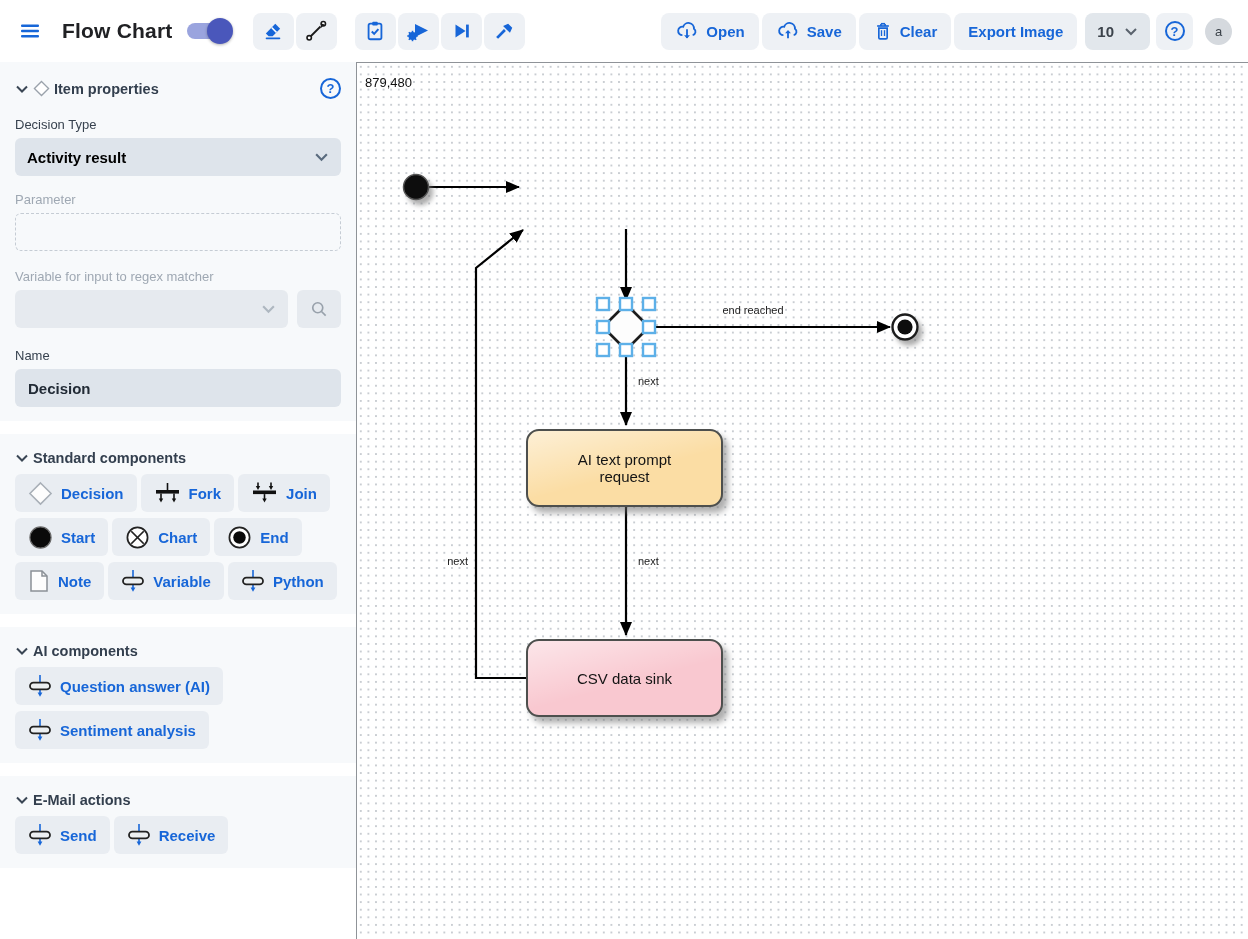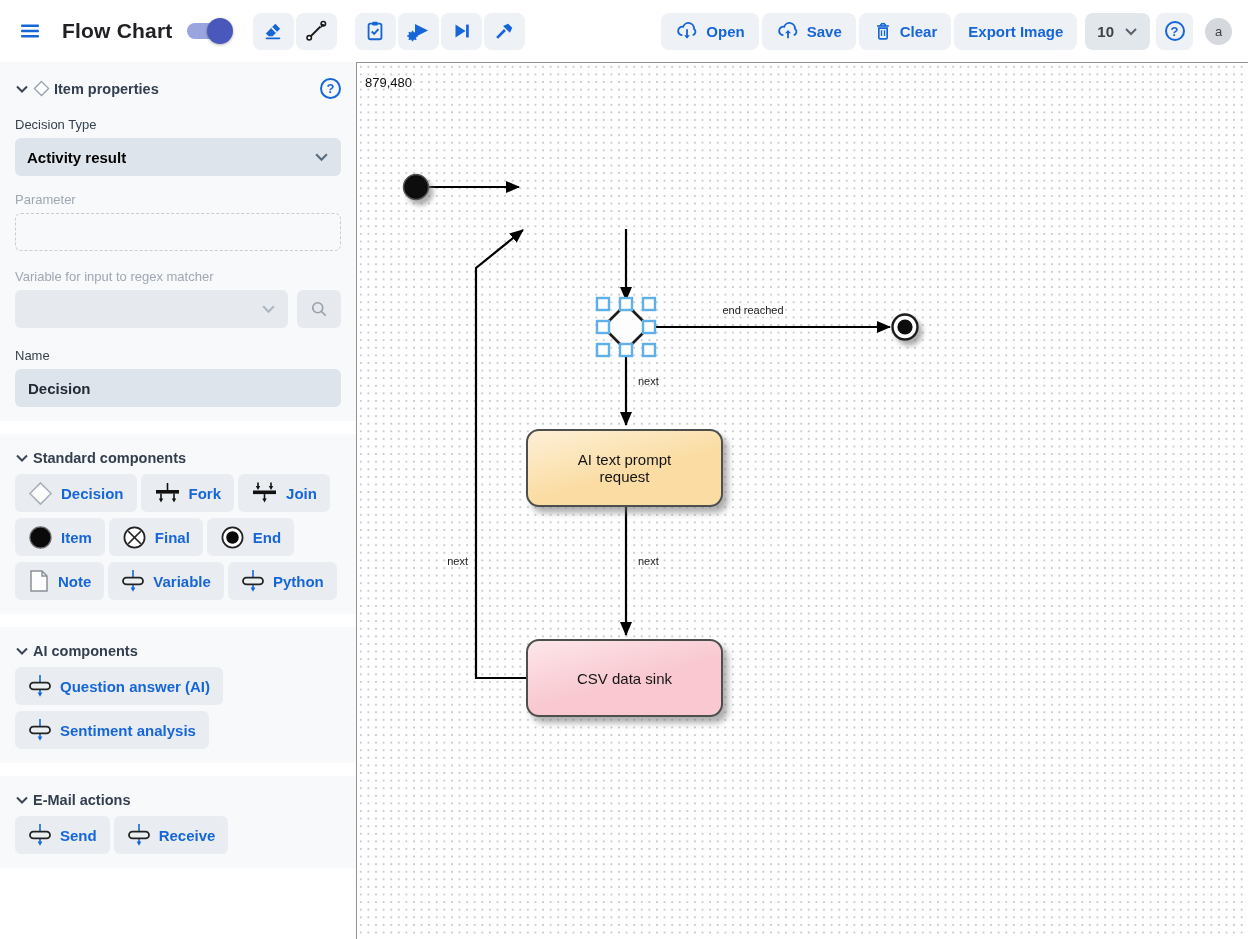--- a/index.html
+++ b/index.html
@@ -257,29 +257,29 @@
               <path d="M11.3 16.5l2.2 4 2.2-4z" fill="#111"></path>
           </svg>
           <span>Join</span>
         </button>
       </div>
       <div class="comp-row">
         <button class="comp-btn">
           <svg width="25" height="25" viewBox="0 0 26 26">
             <circle cx="13" cy="13" r="11" fill="#0a0a0a" stroke="#6b6b6b" stroke-width="1.2"></circle>
           </svg>
-          <span>Item</span>
+          <span>Start</span>
         </button>
         <button class="comp-btn">
           <svg width="25" height="25" viewBox="0 0 26 26">
             <circle cx="13" cy="13" r="10.5" fill="#fff" stroke="#222" stroke-width="1.8"></circle>
             <line x1="6.5" y1="6.5" x2="19.5" y2="19.5" stroke="#222" stroke-width="1.8"></line>
             <line x1="19.5" y1="6.5" x2="6.5" y2="19.5" stroke="#222" stroke-width="1.8"></line>
           </svg>
-          <span>Final</span>
+          <span>Chart</span>
         </button>
         <button class="comp-btn">
           <svg width="25" height="25" viewBox="0 0 26 26">
             <circle cx="13" cy="13" r="10.5" fill="#fff" stroke="#222" stroke-width="1.8"></circle>
             <circle cx="13" cy="13" r="6.5" fill="#0a0a0a"></circle>
           </svg>
           <span>End</span>
         </button>
       </div>
       <div class="comp-row">

